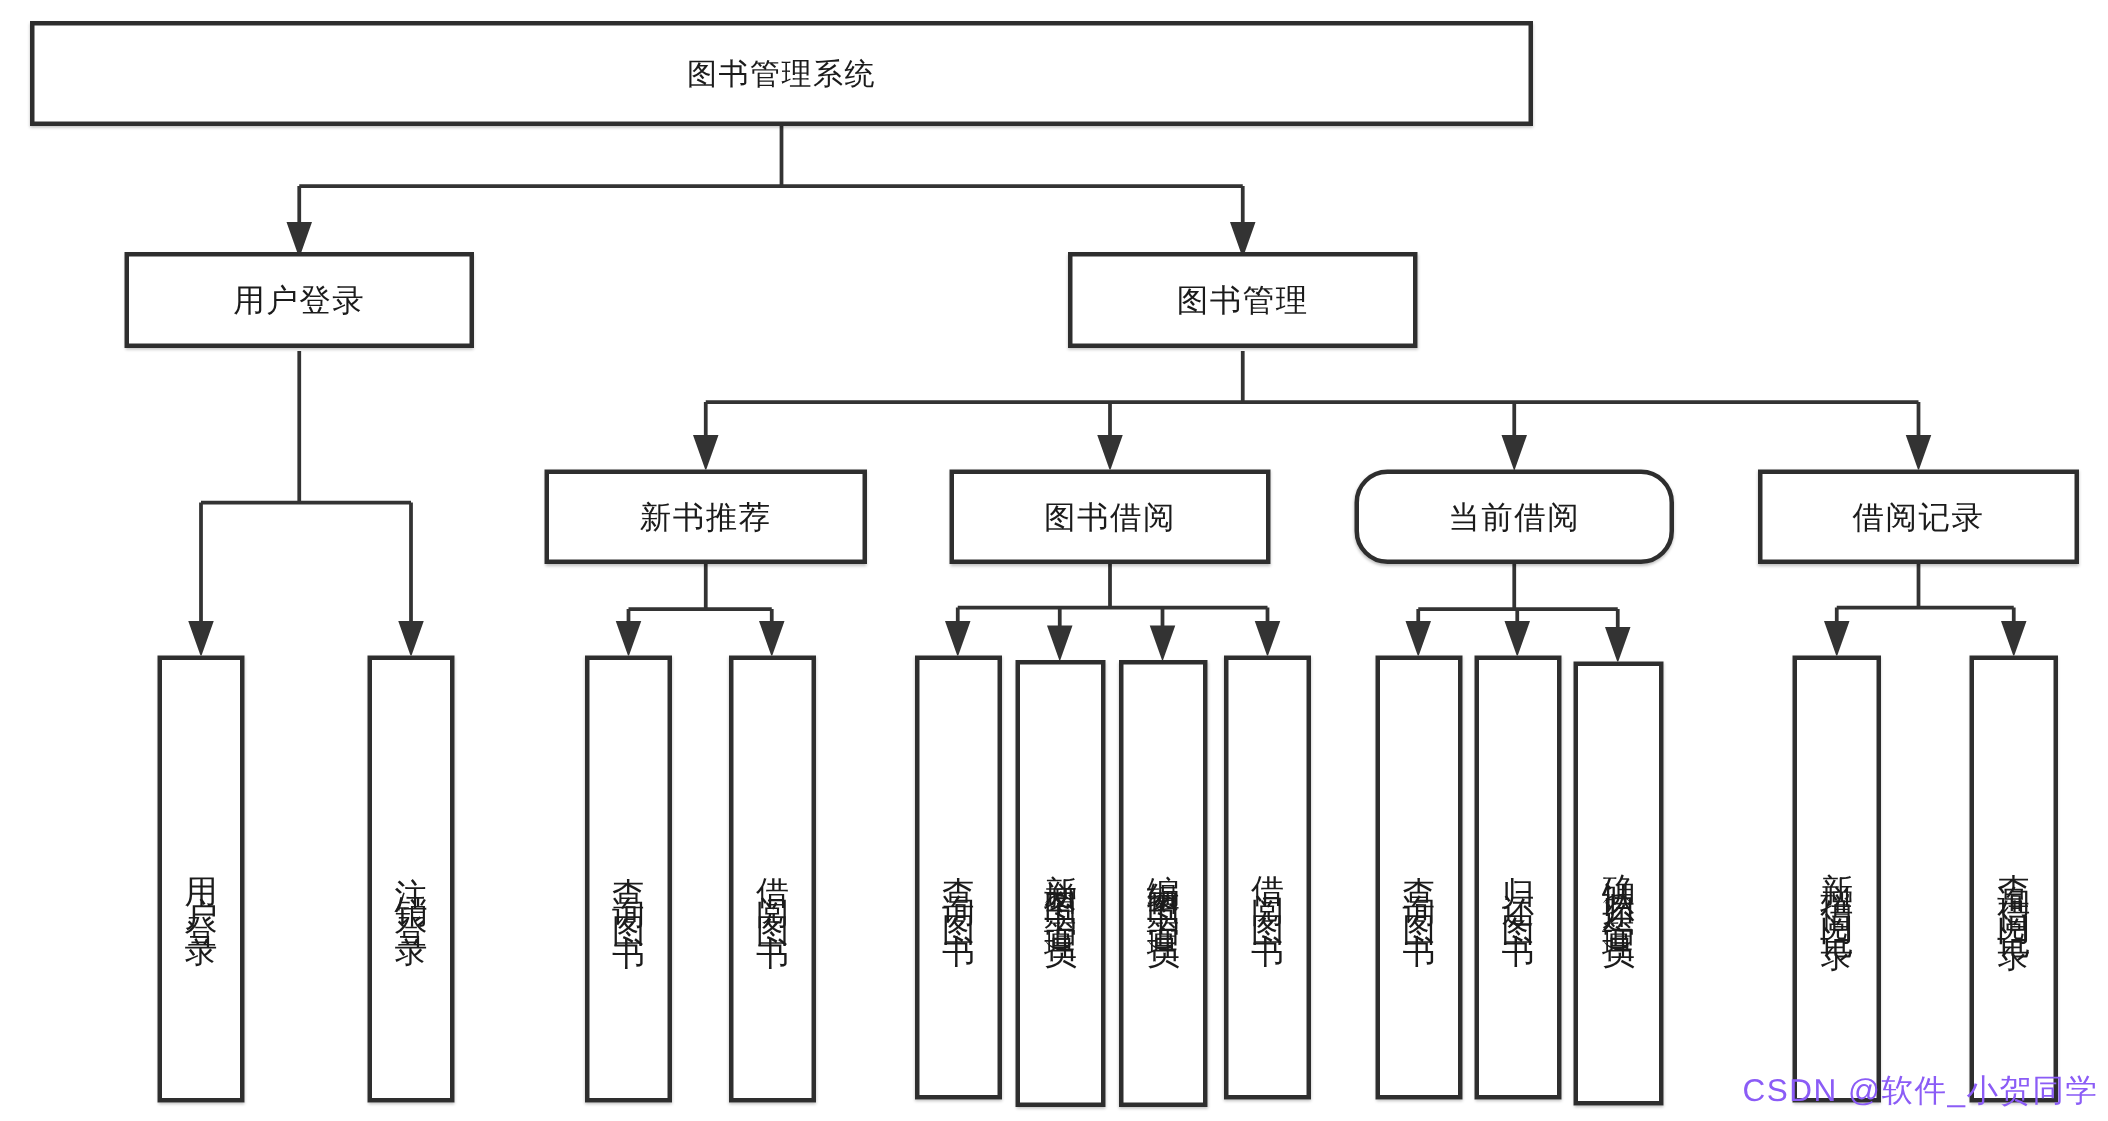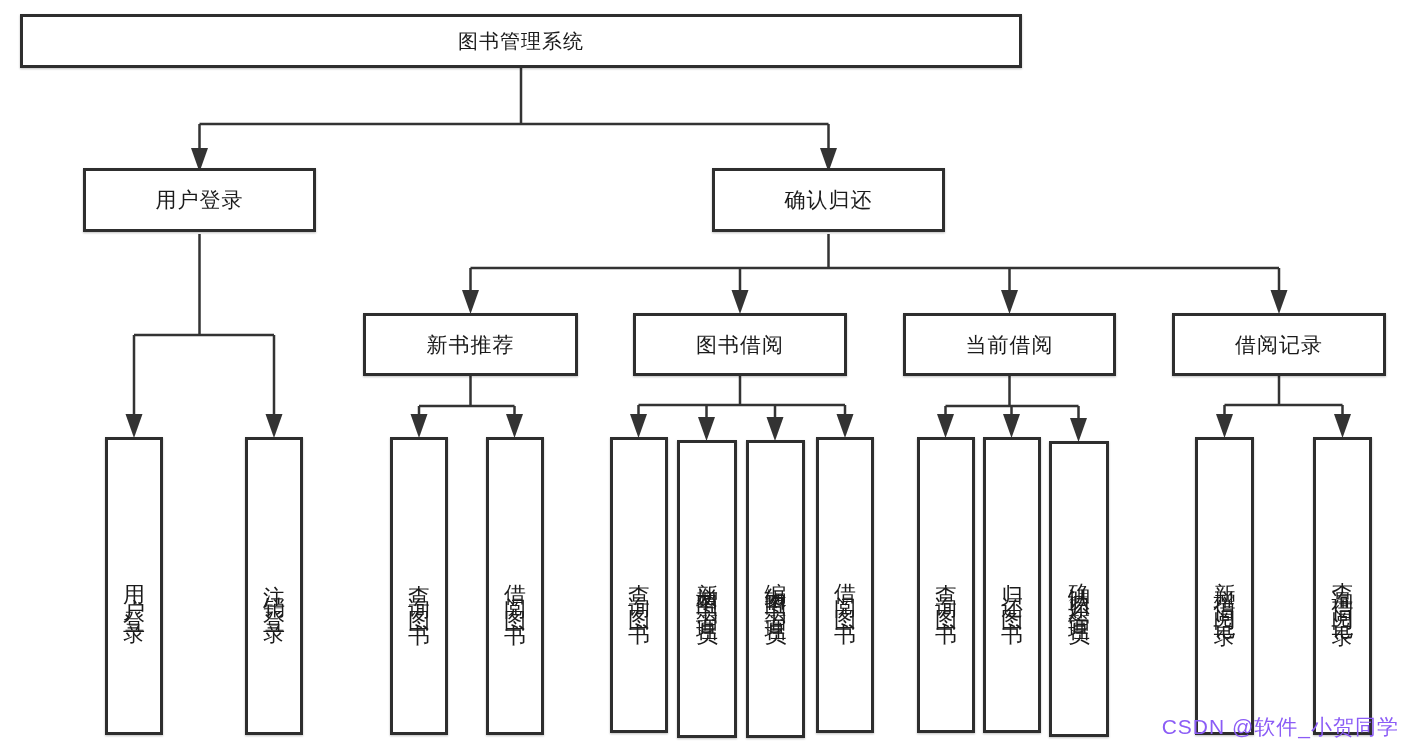--- a/index.html
+++ b/index.html
@@ -85,38 +85,38 @@
       <polygon points="766.5,417 783.5,417 775,441"></polygon>
       <polygon points="836.5,414 853.5,414 845,438"></polygon>
       <polygon points="937,414 954,414 945.5,438"></polygon>
       <polygon points="1003,414 1020,414 1011.5,438"></polygon>
       <polygon points="1070,418 1087,418 1078.5,442"></polygon>
       <polygon points="1216,414 1233,414 1224.5,438"></polygon>
       <polygon points="1334,414 1351,414 1342.5,438"></polygon>
     </g>
   </svg>
 
-  <div class="node" style="left:20px;top:14px;width:1002px;height:54px;">
+  <div class="node" style="left:20px;top:14px;width:1002px;height:70px;">
     <span class="root-label">图书管理系统</span>
   </div>
 
   <div class="node" style="left:83px;top:168px;width:233px;height:64px;">
     <span class="hlabel">用户登录</span>
   </div>
   <div class="node" style="left:712px;top:168px;width:233px;height:64px;">
-    <span class="hlabel">确认归还</span>
+    <span class="hlabel">图书管理</span>
   </div>
 
   <div class="node" style="left:633px;top:313px;width:214px;height:63px;">
     <span class="hlabel">图书借阅</span>
   </div>
   <div class="node" style="left:363px;top:313px;width:215px;height:63px;">
     <span class="hlabel">新书推荐</span>
   </div>
-  <div class="node" style="left:903px;top:313px;width:213px;height:63px;">
+  <div class="node" style="left:903px;top:313px;width:213px;height:63px;border-radius:22px;">
     <span class="hlabel">当前借阅</span>
   </div>
   <div class="node" style="left:1172px;top:313px;width:214px;height:63px;">
     <span class="hlabel">借阅记录</span>
   </div>
 
   <div class="node vs" style="left:105px;top:437px;width:58px;height:298px;">
     <span class="vtext">用户登录</span>
   </div>
   <div class="node vs" style="left:245px;top:437px;width:58px;height:298px;">

